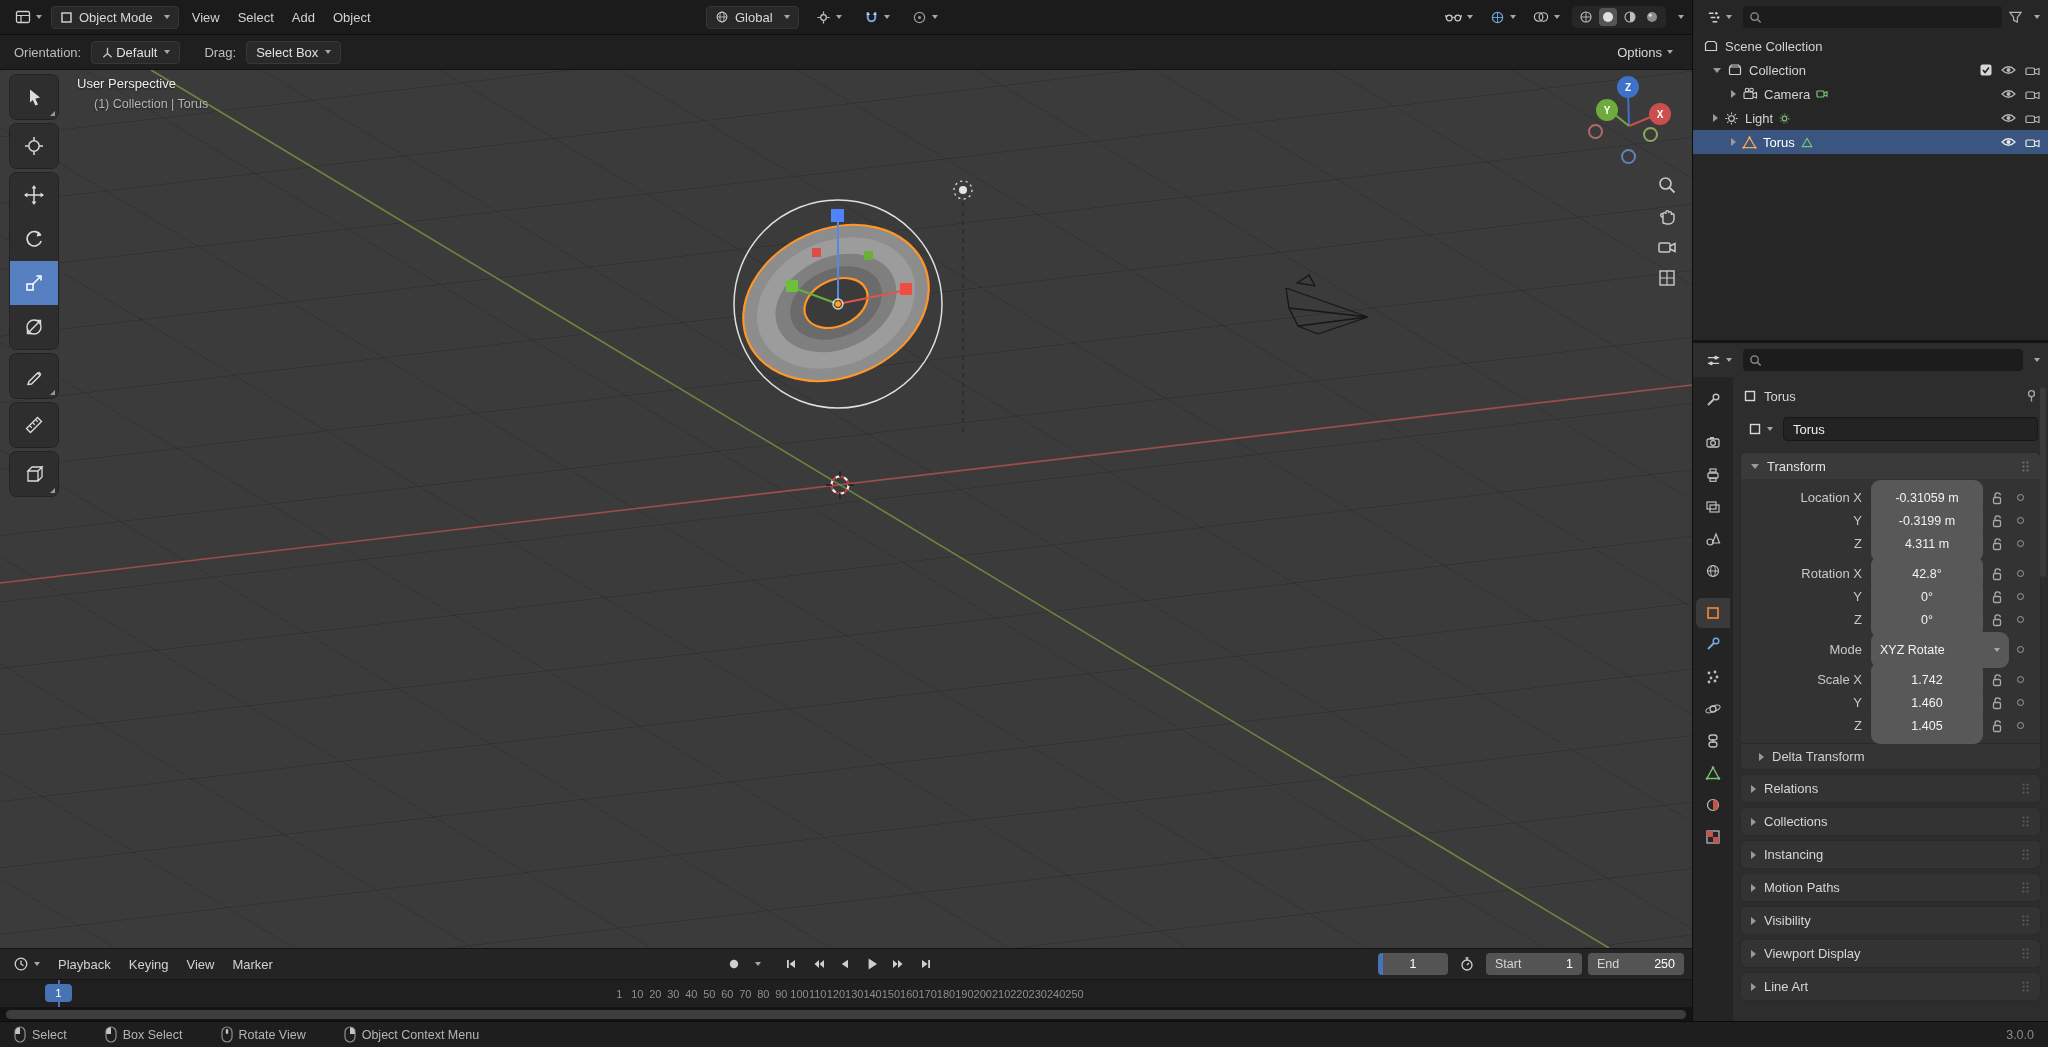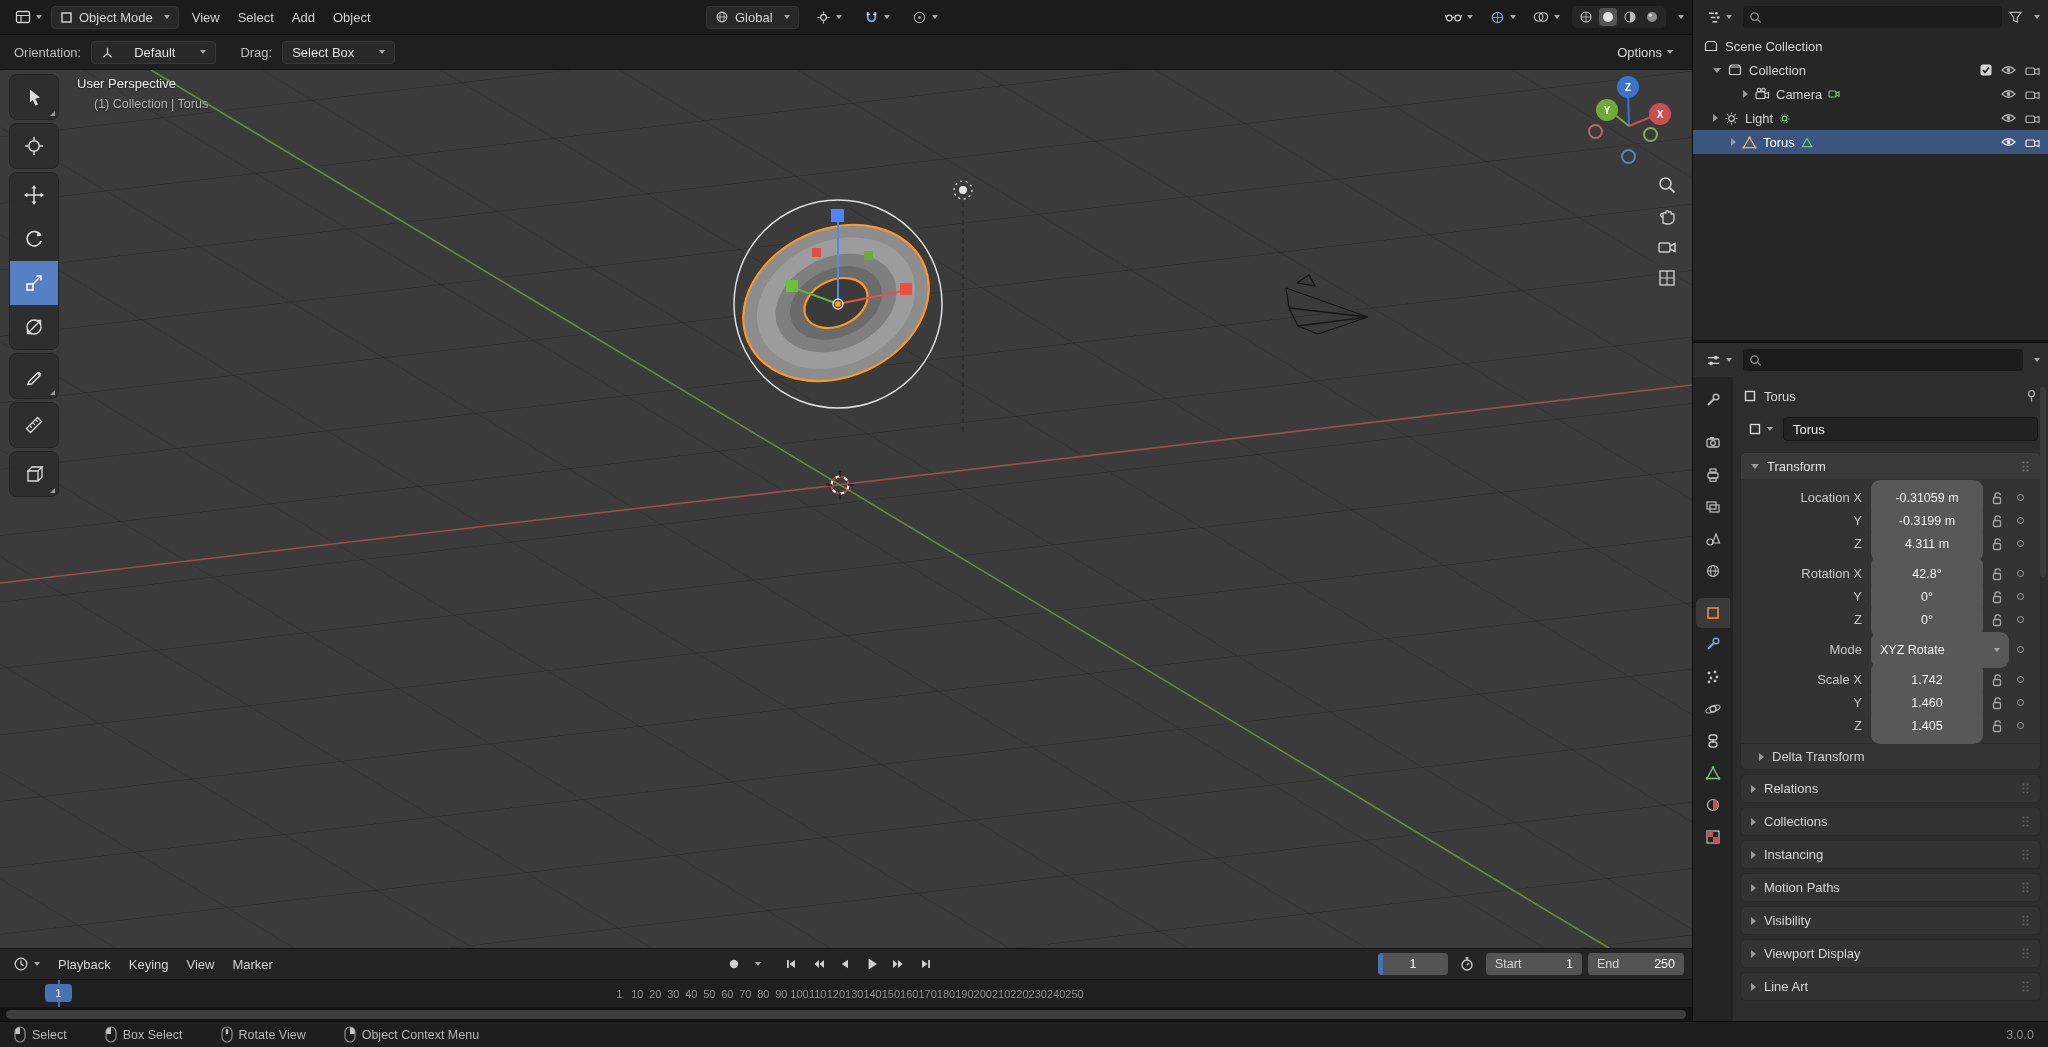--- a/index.html
+++ b/index.html
@@ -19,21 +19,21 @@
   .pill{display:flex;align-items:center;gap:6px;background:#282828;border:1px solid #353535;border-radius:4px;padding:3px 8px}
   #tb-center{position:absolute;left:706px;display:flex;align-items:center;gap:12px}
   #tb-right{position:absolute;right:8px;display:flex;align-items:center;gap:7px}
   .shadegrp{display:flex;align-items:center;gap:4px;background:#262626;border-radius:5px;padding:2px 5px}
   .shade{width:18px;height:18px;border-radius:4px;display:flex;align-items:center;justify-content:center}
   .shade.on{background:#555}
 
   
   #toolsettings{left:0;top:35px;width:1692px;height:35px;background:#1f1f1f;border-bottom:1px solid #121212;display:flex;align-items:center;padding:0 14px;gap:10px;position:absolute}
   .tslabel{color:#bdbdbd}
-  .dropdown{display:flex;align-items:center;gap:20px;background:#292929;border:1px solid #373737;border-radius:4px;padding:3px 9px;color:#e0e0e0}
+  .dropdown{display:flex;align-items:center;gap:2px;background:#292929;border:1px solid #373737;border-radius:4px;padding:3px 9px;color:#e0e0e0}
   #ts-right{margin-left:auto;display:flex;align-items:center}
 
   
   #viewport{left:0;top:70px;width:1692px;height:878px;background:#3b3b3b;position:absolute;overflow:hidden}
   #vpgrid{position:absolute;inset:0;
     background-image:
       repeating-linear-gradient(173.3deg, rgba(0,0,0,0.14) 0 1px, transparent 1px 66px),
       repeating-linear-gradient(211deg, rgba(0,0,0,0.12) 0 1px, transparent 1px 92px);}
   #vplabel1{position:absolute;left:77px;top:6px;color:#ececec;text-shadow:0 1px 2px rgba(0,0,0,.6)}
   #vplabel2{position:absolute;left:94px;top:27px;color:#b4b4b4;font-size:12.5px;text-shadow:0 1px 2px rgba(0,0,0,.5)}
@@ -569,21 +569,21 @@
           <svg width="15" height="10" viewBox="0 0 15 10">
               <path d="M1 5 Q7.5 -1.5 14 5 Q7.5 11.5 1 5 Z" fill="none" stroke="#b5b5b5" stroke-width="1.2"></path>
               <circle cx="7.5" cy="5" r="2" fill="#b5b5b5"></circle>
             </svg>
           <svg width="15" height="11" viewBox="0 0 15 11">
               <rect x="1" y="3" width="8.5" height="6.5" rx="1" fill="none" stroke="#b5b5b5" stroke-width="1.2"></rect>
               <path d="M9.5 5 L14 3.5 V9.5 L9.5 8" fill="none" stroke="#b5b5b5" stroke-width="1.2"></path>
             </svg>
         </span>
       </div>
-      <div class="orow" style="padding-left:50px">
+      <div class="orow" style="padding-left:38px">
         <i class="trir"></i>
         <svg width="16" height="14" viewBox="0 0 16 14">
             <circle cx="5" cy="3" r="1.8" fill="none" stroke="#cfcfcf" stroke-width="1.1"></circle>
             <circle cx="9.5" cy="3" r="1.8" fill="none" stroke="#cfcfcf" stroke-width="1.1"></circle>
             <rect x="2" y="5" width="9" height="6.5" rx="1" fill="none" stroke="#cfcfcf" stroke-width="1.1"></rect>
             <path d="M11 6.8 L14.5 5.5 V11 L11 9.8" fill="none" stroke="#cfcfcf" stroke-width="1.1"></path>
           </svg>
         <span>Camera</span>
         <svg width="12" height="10" viewBox="0 0 12 10">
             <rect x="1" y="2" width="7" height="6" rx="1" fill="none" stroke="#7ac47a" stroke-width="1.2"></rect>

